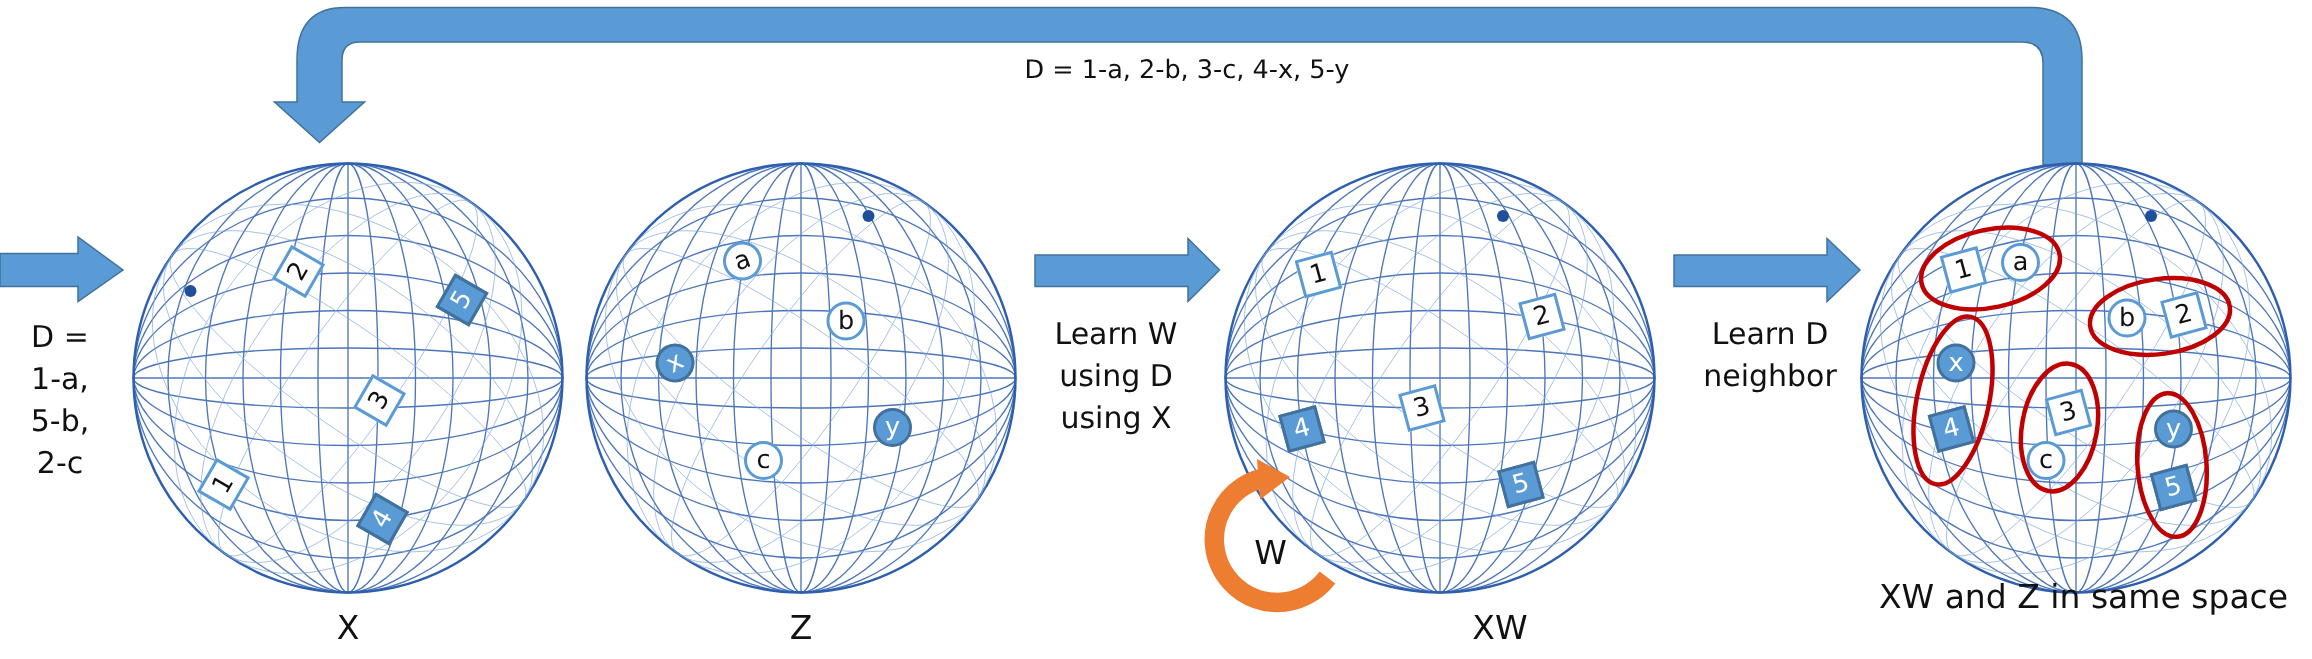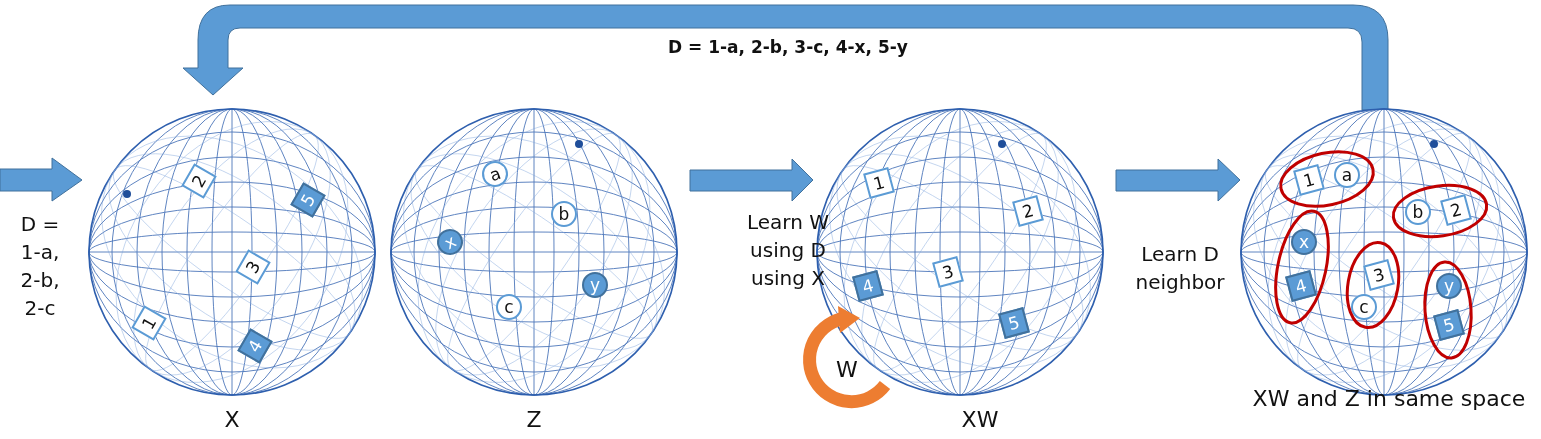--- a/index.html
+++ b/index.html
@@ -116,38 +116,38 @@
 <div class="mk ci" style="left:1334px;top:162px;">a</div>
 <div class="mk ci" style="left:1405px;top:199px;">b</div>
 <div class="mk sq" style="left:1443px;top:197px;transform:rotate(-15deg);">2</div>
 <div class="mk ci f" style="left:1291px;top:229px;">x</div>
 <div class="mk sq f" style="left:1288px;top:273px;transform:rotate(-15deg);">4</div>
 <div class="mk sq" style="left:1366px;top:262px;transform:rotate(-15deg);">3</div>
 <div class="mk ci" style="left:1351px;top:294px;">c</div>
 <div class="mk ci f" style="left:1436px;top:273px;">y</div>
 <div class="mk sq f" style="left:1436px;top:312px;transform:rotate(-15deg);">5</div>
 
-<div class="loop-text" style="left:668px;top:37px;font-weight:bold;">D = 1-a, 2-b, 3-c, 4-x, 5-y</div>
+<div class="loop-text" style="left:683px;top:37px;">D = 1-a, 2-b, 3-c, 4-x, 5-y</div>
 
 <div class="lbl" style="left:2px;top:210px;width:76px;">
   <div>D =</div>
   <div>1-a,</div>
-  <div>2-b,</div>
+  <div>5-b,</div>
   <div>2-c</div>
 </div>
 
-<div class="lbl" style="left:728px;top:208px;width:120px;">
+<div class="lbl" style="left:684px;top:208px;width:120px;">
   <div>Learn W</div>
   <div>using D</div>
   <div>using X</div>
 </div>
 
-<div class="lbl" style="left:1115px;top:208px;width:130px;margin-top:32px;">
+<div class="lbl" style="left:1115px;top:208px;width:130px;">
   <div>Learn D</div>
   <div>neighbor</div>
 </div>
 
 <div class="lbl" style="left:832px;top:356px;width:30px;font-size:22px;">W</div>
 
 <div class="caption" style="left:192px;top:407px;width:80px;">X</div>
 <div class="caption" style="left:494px;top:407px;width:80px;">Z</div>
-<div class="caption" style="left:940px;top:407px;width:80px;text-align:center;">XW</div>
+<div class="caption" style="left:960px;top:407px;width:80px;text-align:center;">XW</div>
 <div class="caption" style="left:1244px;top:386px;width:290px;">XW and Z in same space</div>
 
 </body></html>

